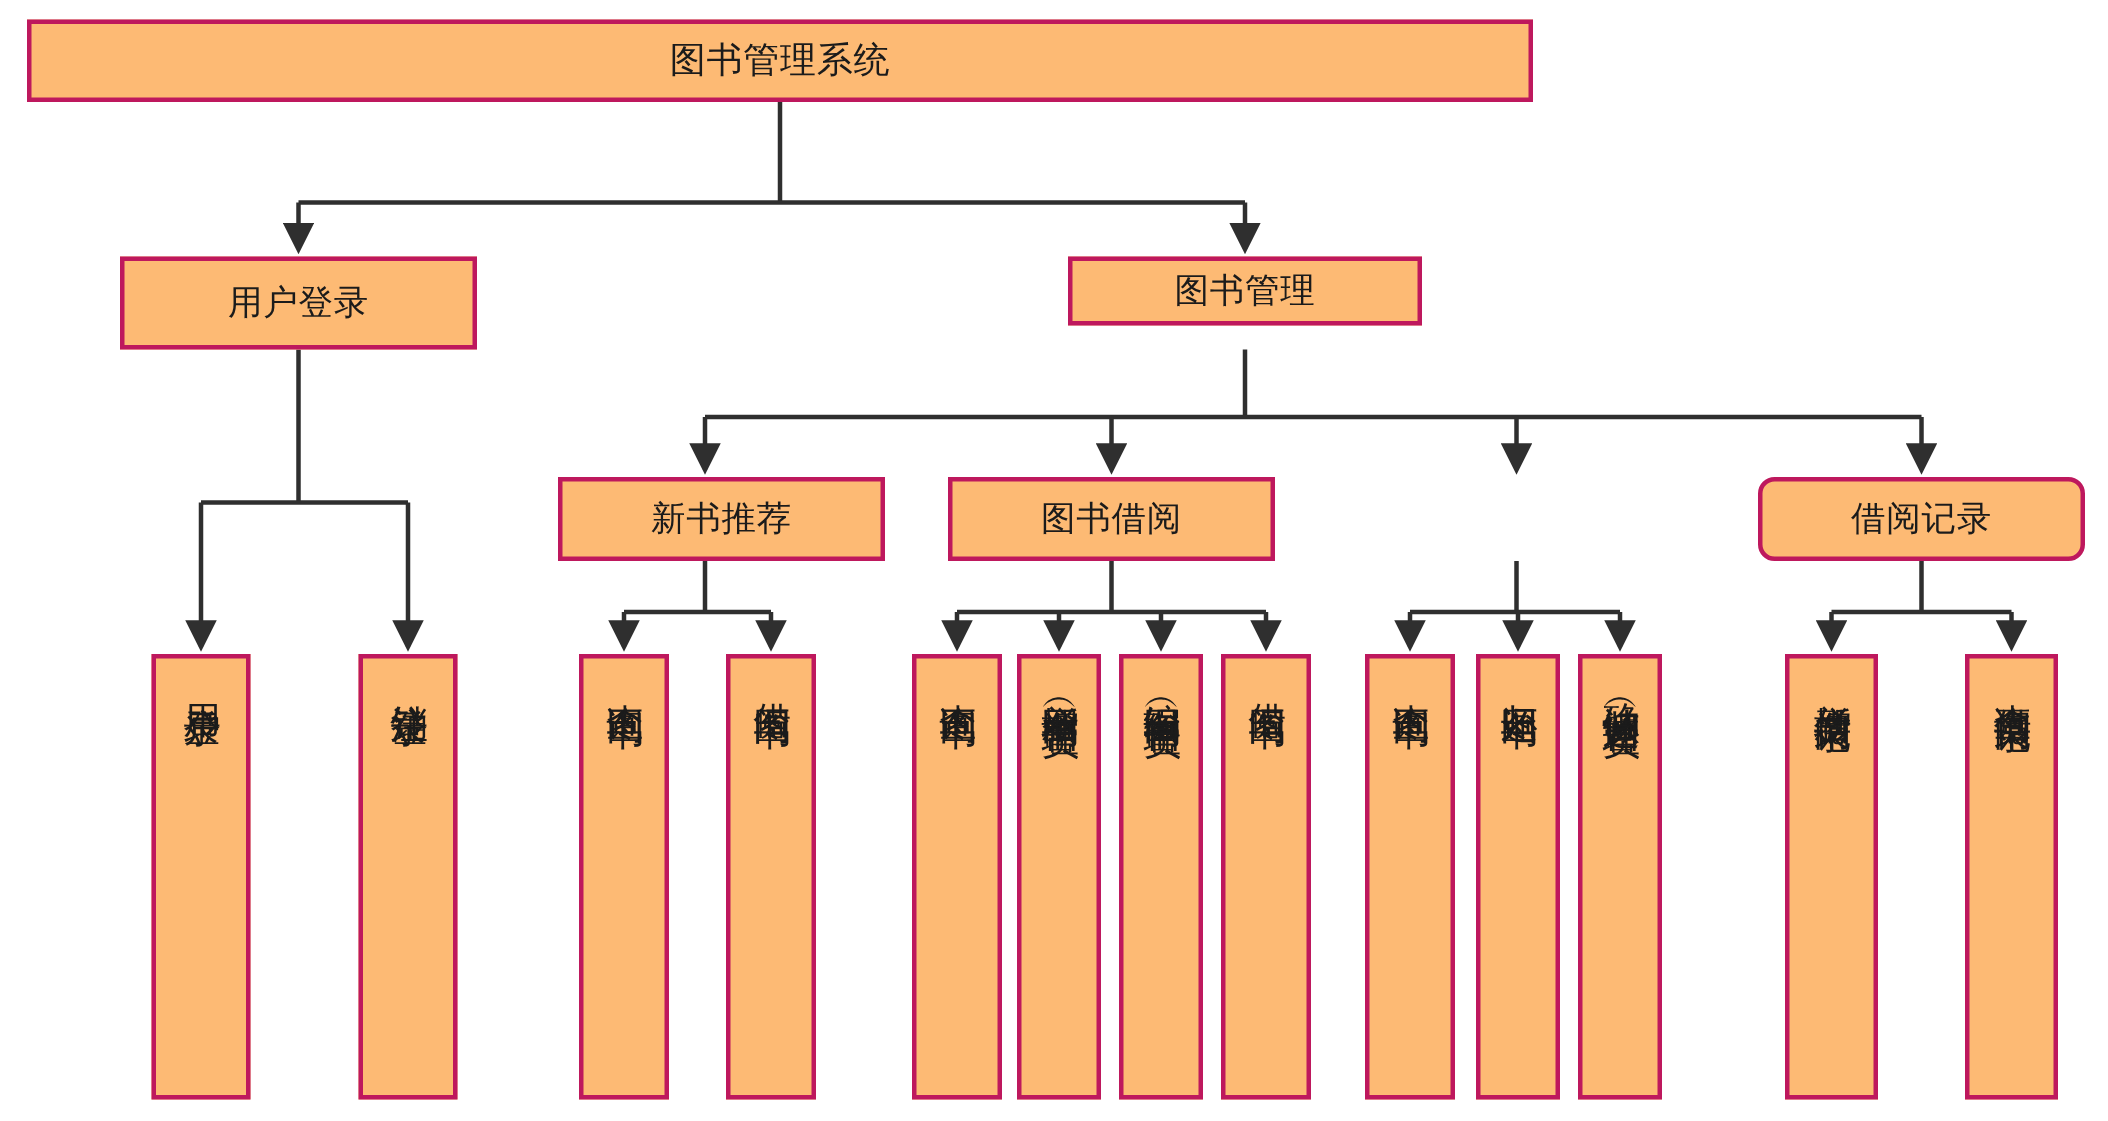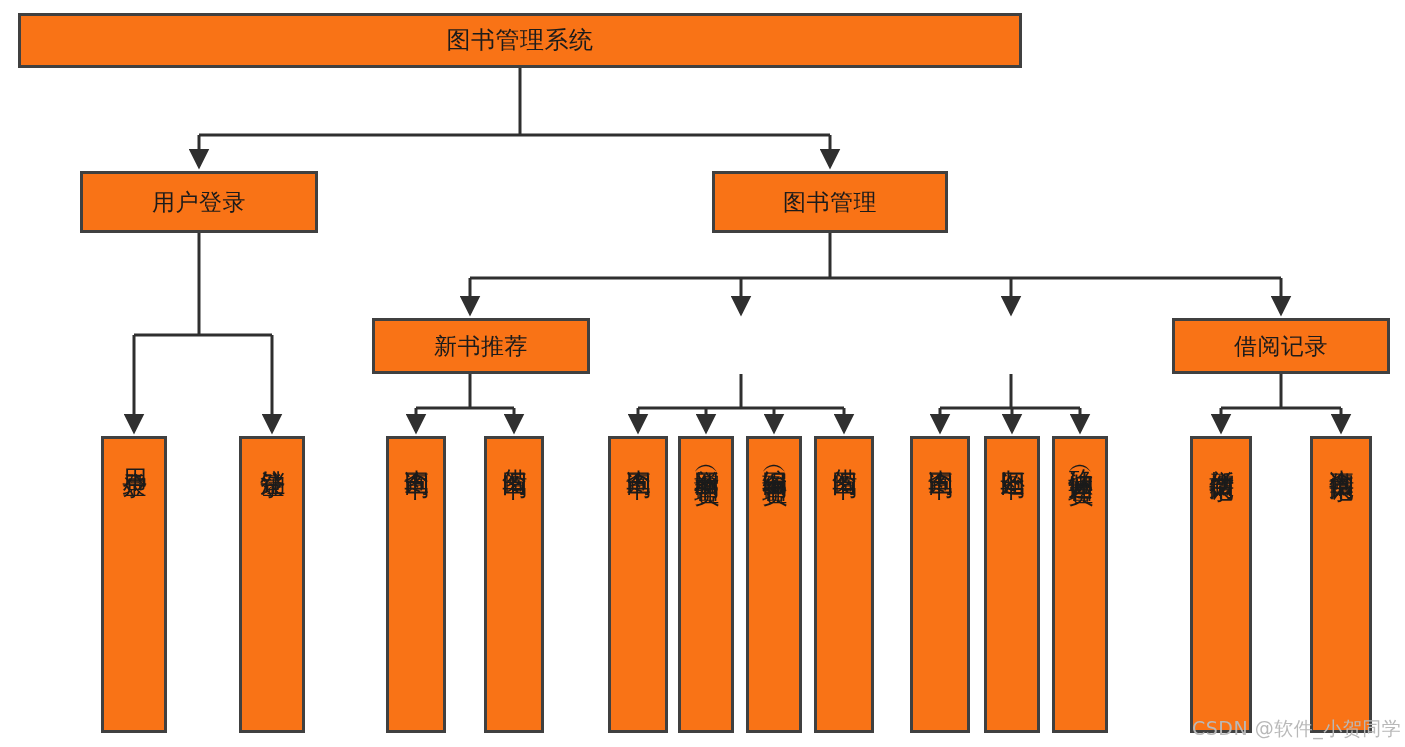--- a/index.html
+++ b/index.html
@@ -22,22 +22,22 @@
     position: absolute;
     left: 0;
     top: 0;
     width: 1405px;
     height: 747px;
     pointer-events: none;
   }
   .node {
     position: absolute;
     box-sizing: border-box;
-    border: 3px solid #404040;
-    background: #f97316;
+    border: 3px solid #be185d;
+    background: #fdba74;
     display: flex;
     align-items: center;
     justify-content: center;
     text-align: center;
     color: #1b1b1b;
     z-index: 2;
   }
   .node .label {
     display: block;
     line-height: 1.08;
@@ -129,28 +129,31 @@
     </g>
   </svg>
 
   <div class="node root horiz" id="node-root" style="left: 18px; top: 13px; width: 1004px; height: 55px;">
     <span class="label">图书管理系统</span>
   </div>
 
   <div class="node horiz" id="node-l2-0" style="left: 80px; top: 171px; width: 238px; height: 62px;">
     <span class="label">用户登录</span>
   </div>
-  <div class="node horiz" id="node-l2-1" style="left: 712px; top: 171px; width: 236px; height: 62px;">
+  <div class="node horiz" id="node-l2-1" style="left: 712px; top: 171px; width: 236px; height: 46px;">
     <span class="label">图书管理</span>
   </div>
 
   <div class="node horiz" id="node-l3-0" style="left: 372px; top: 318px; width: 218px; height: 56px;">
     <span class="label">新书推荐</span>
   </div>
-  <div class="node horiz" id="node-l3-3" style="left: 1172px; top: 318px; width: 218px; height: 56px;">
+  <div class="node horiz" id="node-l3-1" style="left: 632px; top: 318px; width: 218px; height: 56px;">
+    <span class="label">图书借阅</span>
+  </div>
+  <div class="node horiz" id="node-l3-3" style="left: 1172px; top: 318px; width: 218px; height: 56px; border-radius: 11px;">
     <span class="label">借阅记录</span>
   </div>
 
   <div class="node vert" id="node-leaf-0" style="left: 101px; top: 436px; width: 66px; height: 297px;">
     <span class="label">用户登录</span>
   </div>
   <div class="node vert" id="node-leaf-1" style="left: 239px; top: 436px; width: 66px; height: 297px;">
     <span class="label">注销登录</span>
   </div>
   <div class="node vert" id="node-leaf-2" style="left: 386px; top: 436px; width: 60px; height: 297px;">
@@ -180,15 +183,14 @@
   <div class="node vert" id="node-leaf-10" style="left: 1052px; top: 436px; width: 56px; height: 297px;">
     <span class="label">确认归还（管理员）</span>
   </div>
   <div class="node vert" id="node-leaf-11" style="left: 1190px; top: 436px; width: 62px; height: 297px;">
     <span class="label">新增借阅记录</span>
   </div>
   <div class="node vert" id="node-leaf-12" style="left: 1310px; top: 436px; width: 62px; height: 297px;">
     <span class="label">查询借阅记录</span>
   </div>
 
-  <div class="watermark" style="left: 1192px; top: 716px;">CSDN @软件_小贺同学</div>
 
 </div>
 
 </body></html>

